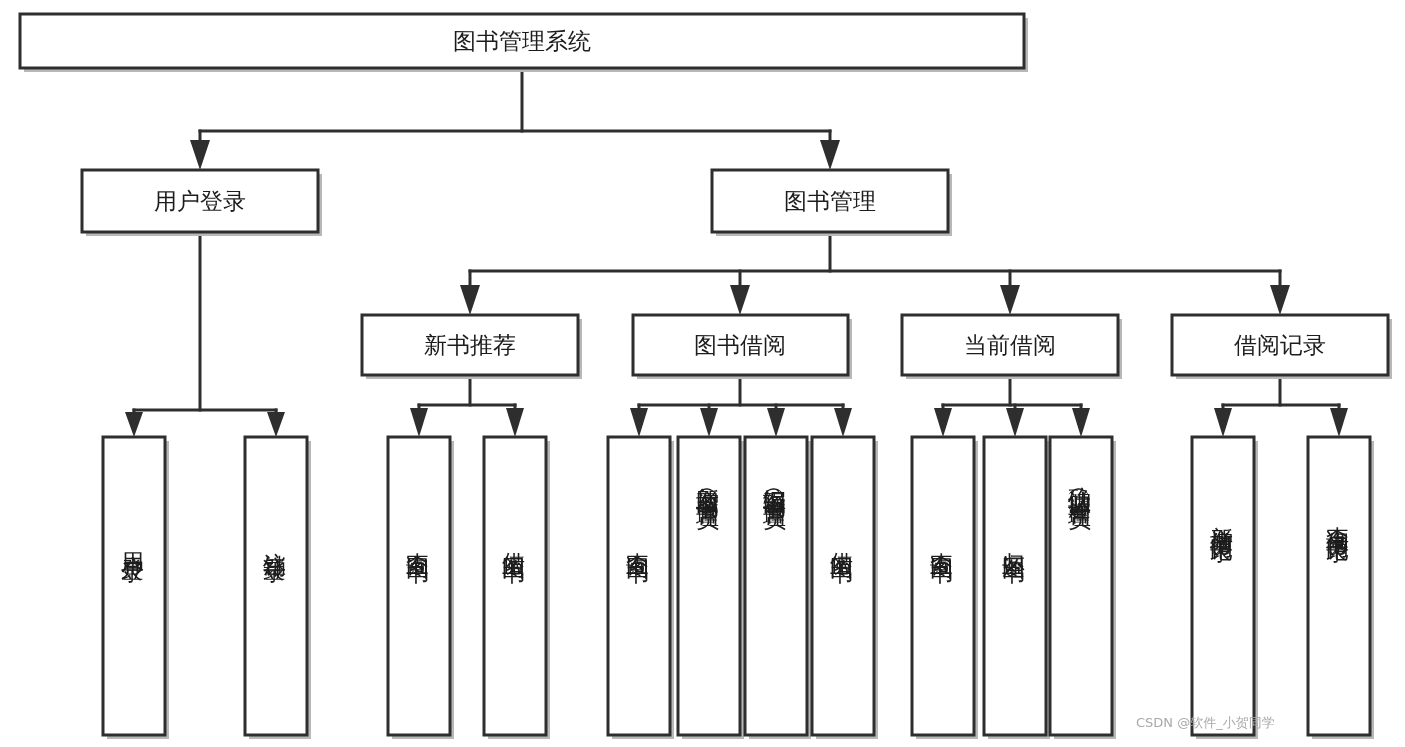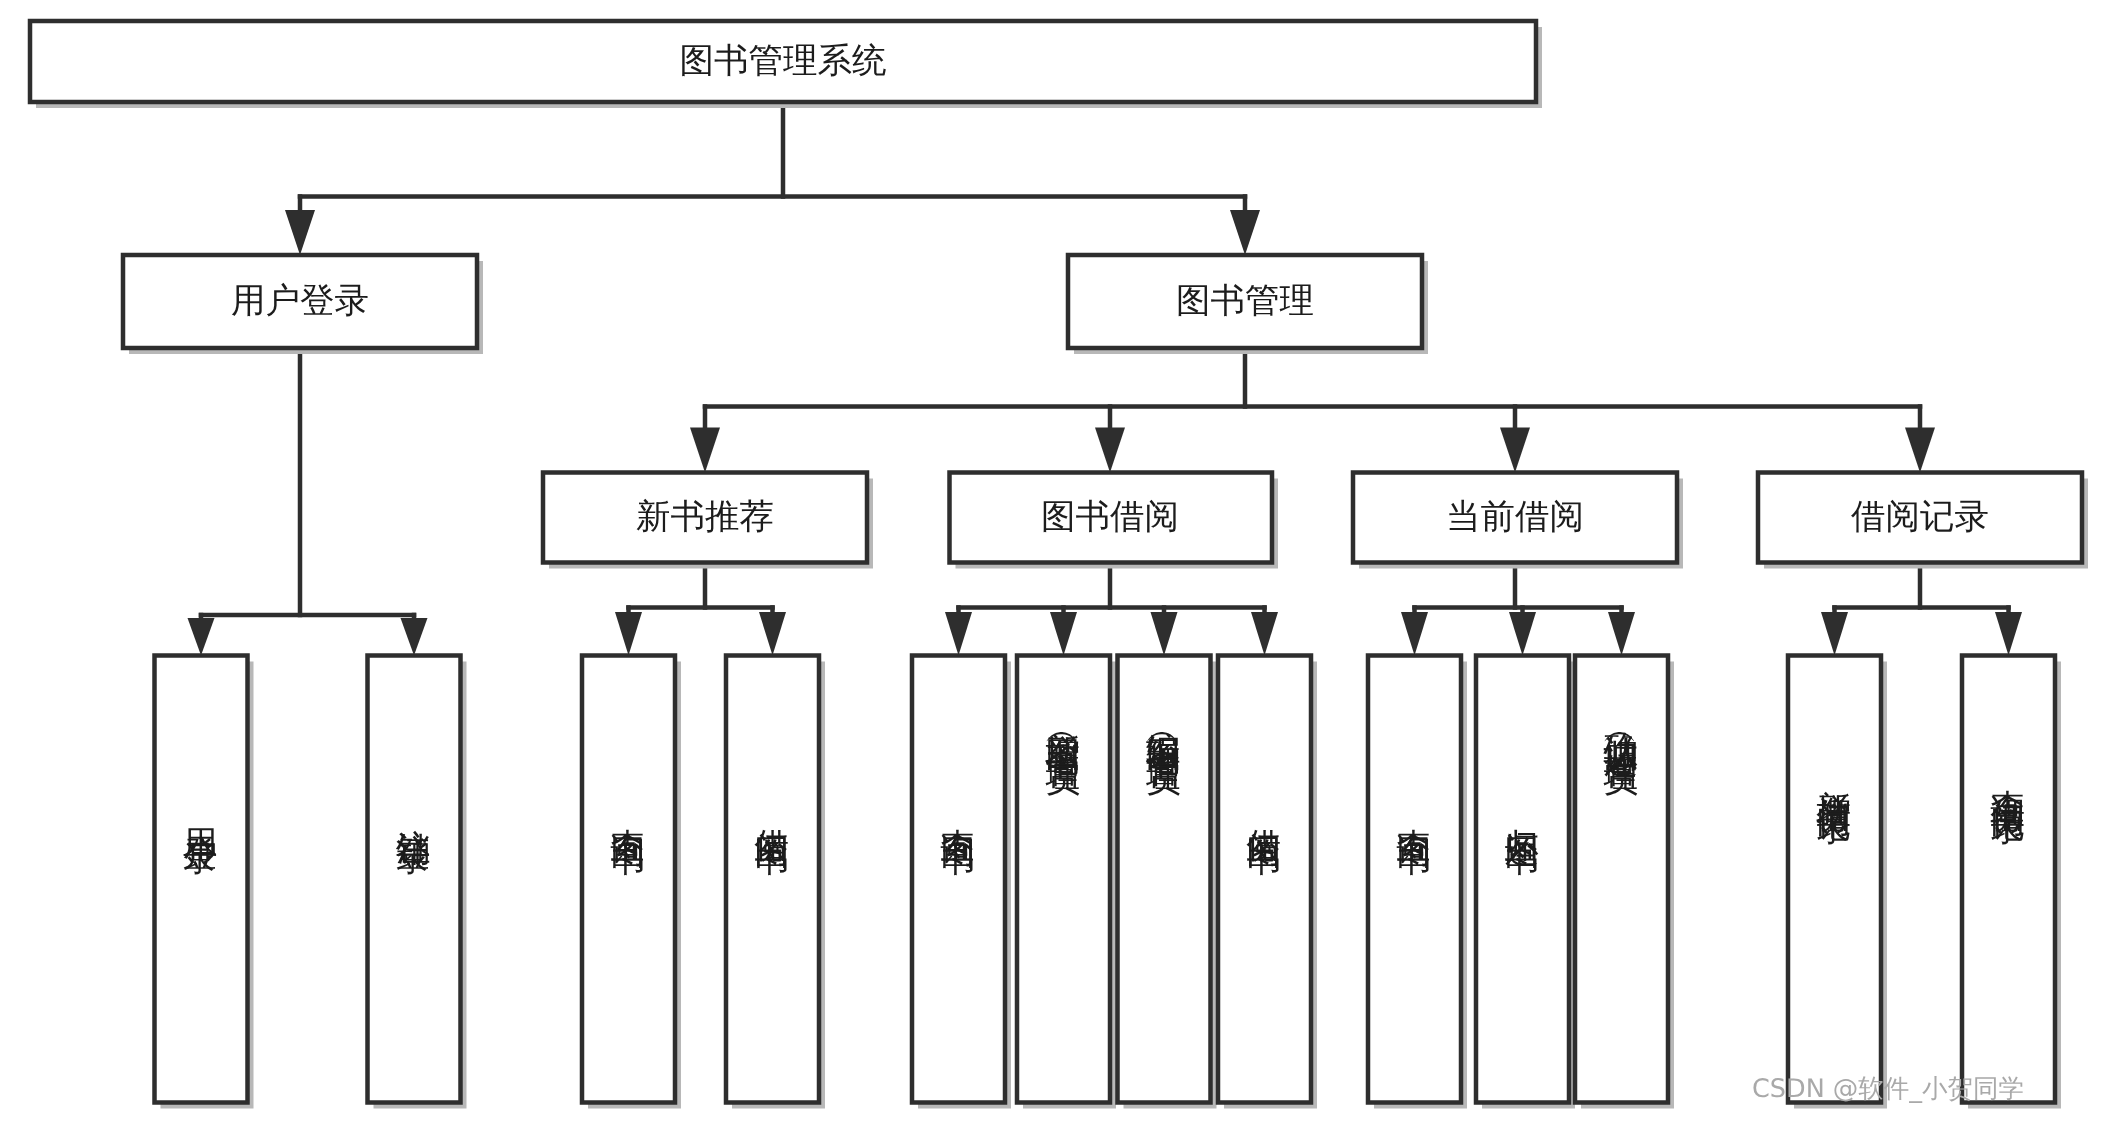--- a/index.html
+++ b/index.html
@@ -61,24 +61,24 @@
     font-size: 23px;
     line-height: 1.0;
     color: #1c1c1c;
     letter-spacing: 3px;
     white-space: nowrap;
     text-align: start;
     pointer-events: none;
   }
   .watermark {
     position: absolute;
-    left: 1168px;
+    left: 1136px;
     top: 714px;
     font-family: "DejaVu Sans", "Liberation Sans", sans-serif;
-    font-size: 17px;
+    font-size: 13px;
     color: #a9a9a9;
     white-space: nowrap;
   }
 </style>
 </head>
 <body>
 
 <div id="diagram-root">
 
   <svg id="tree-svg" viewBox="0 0 1405 747">

